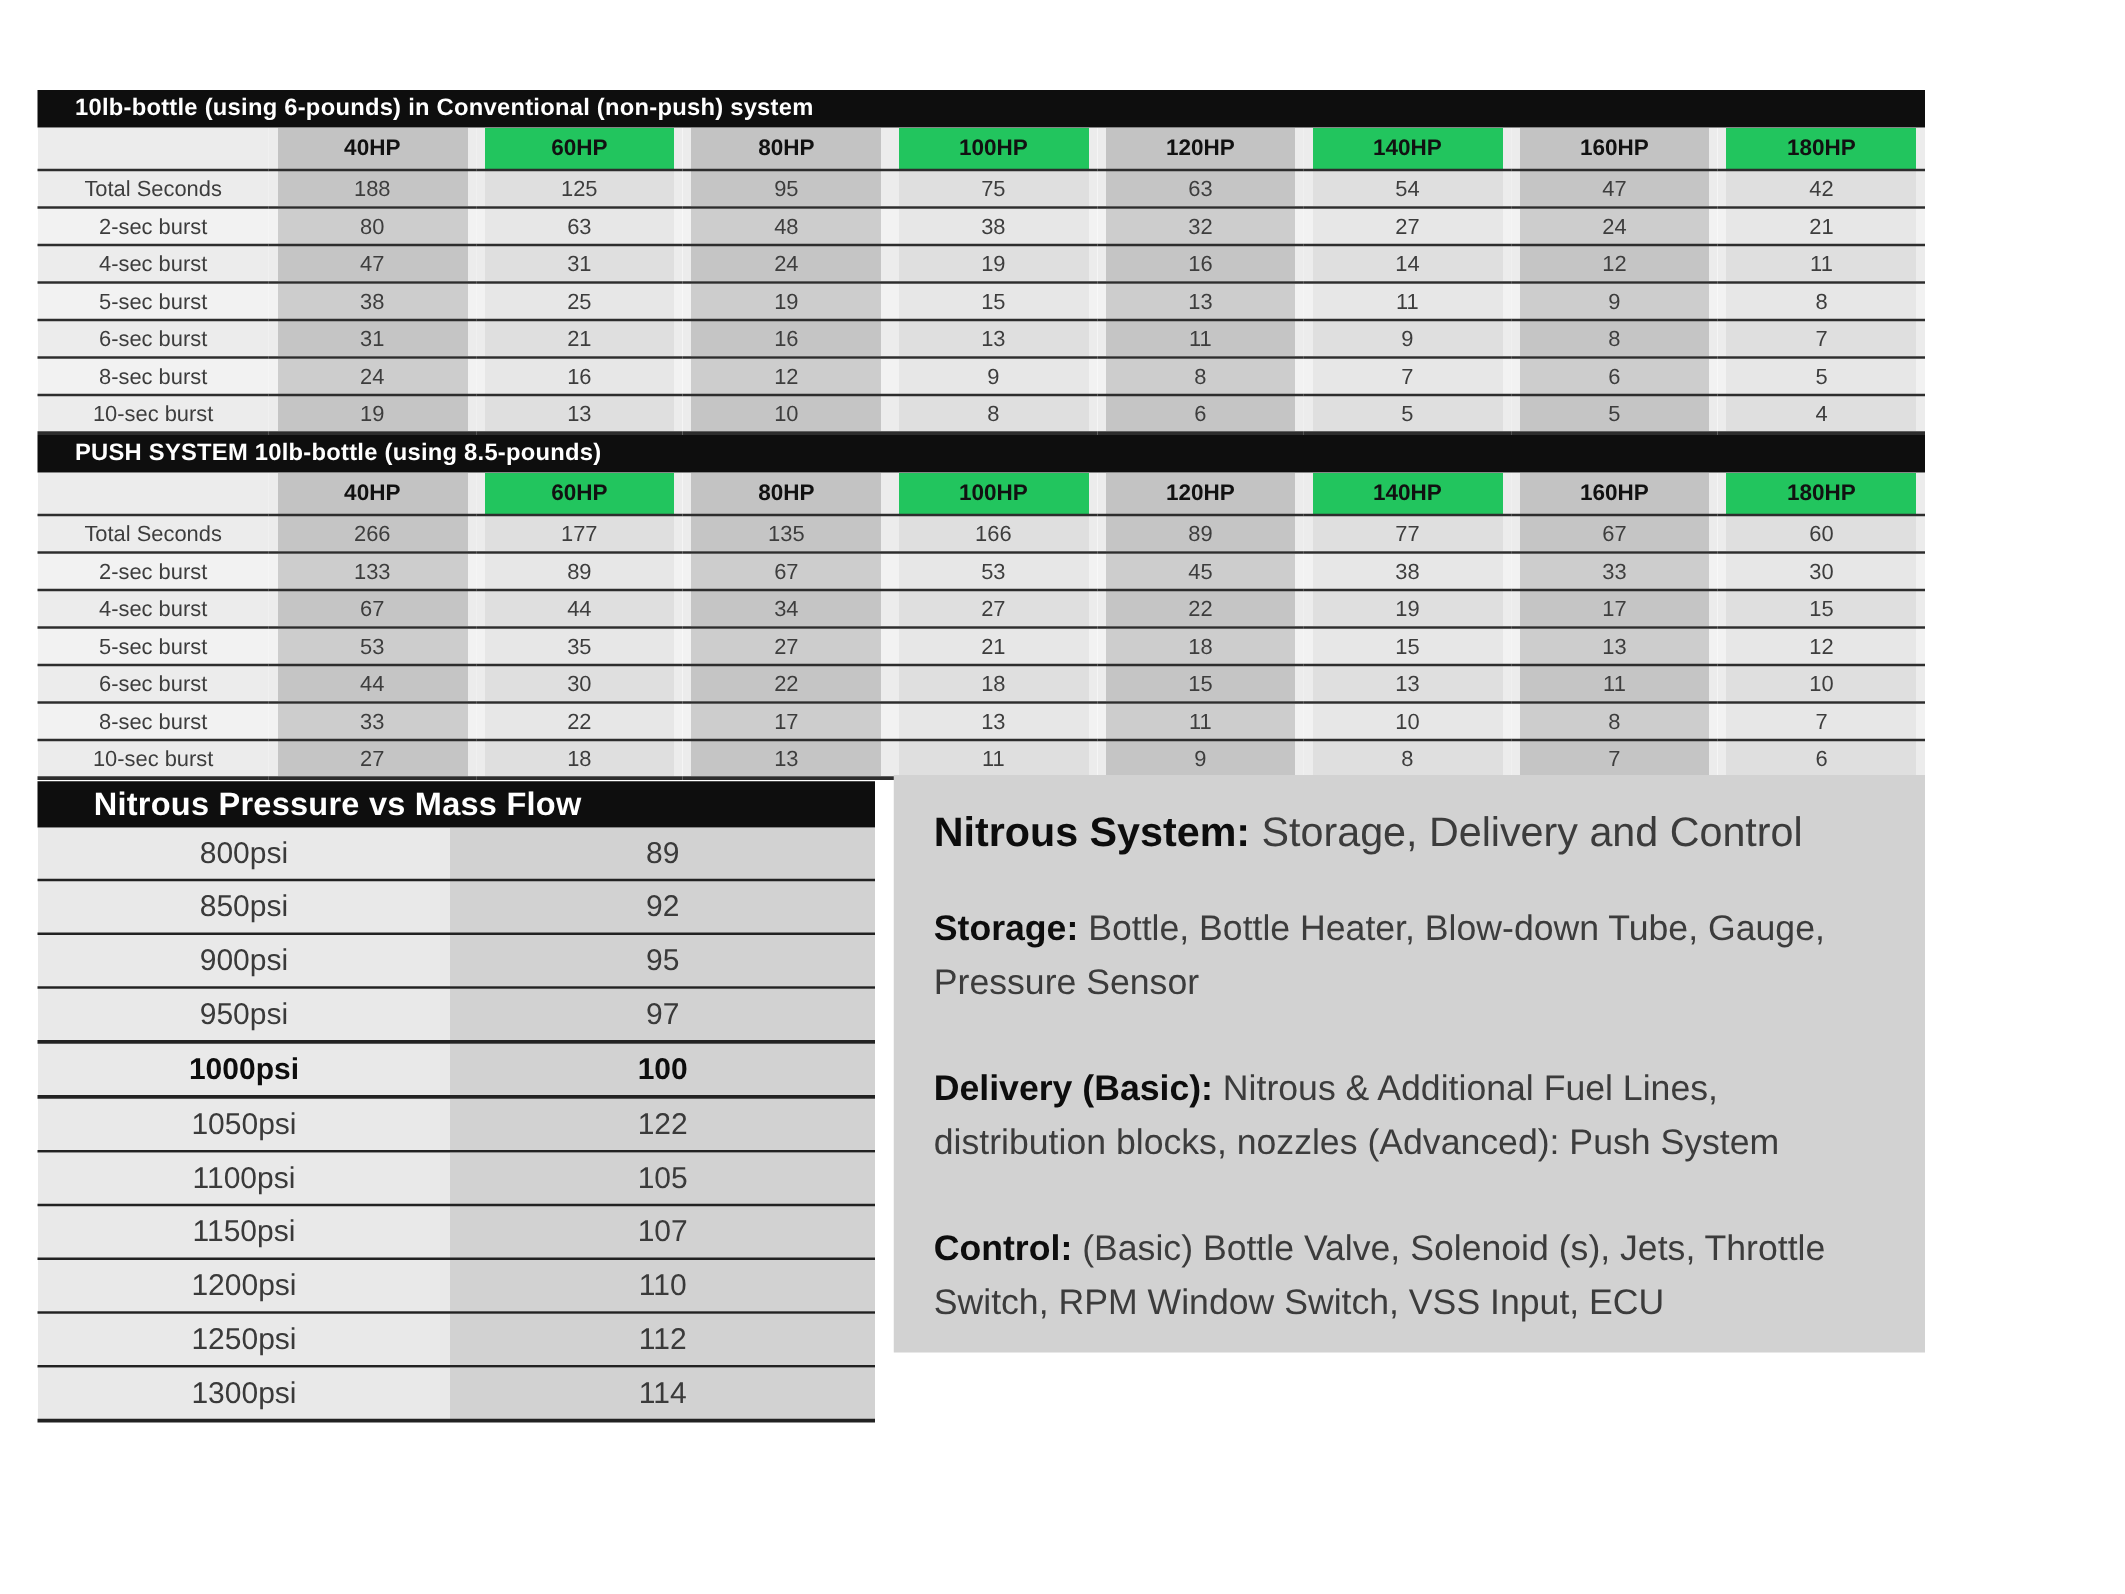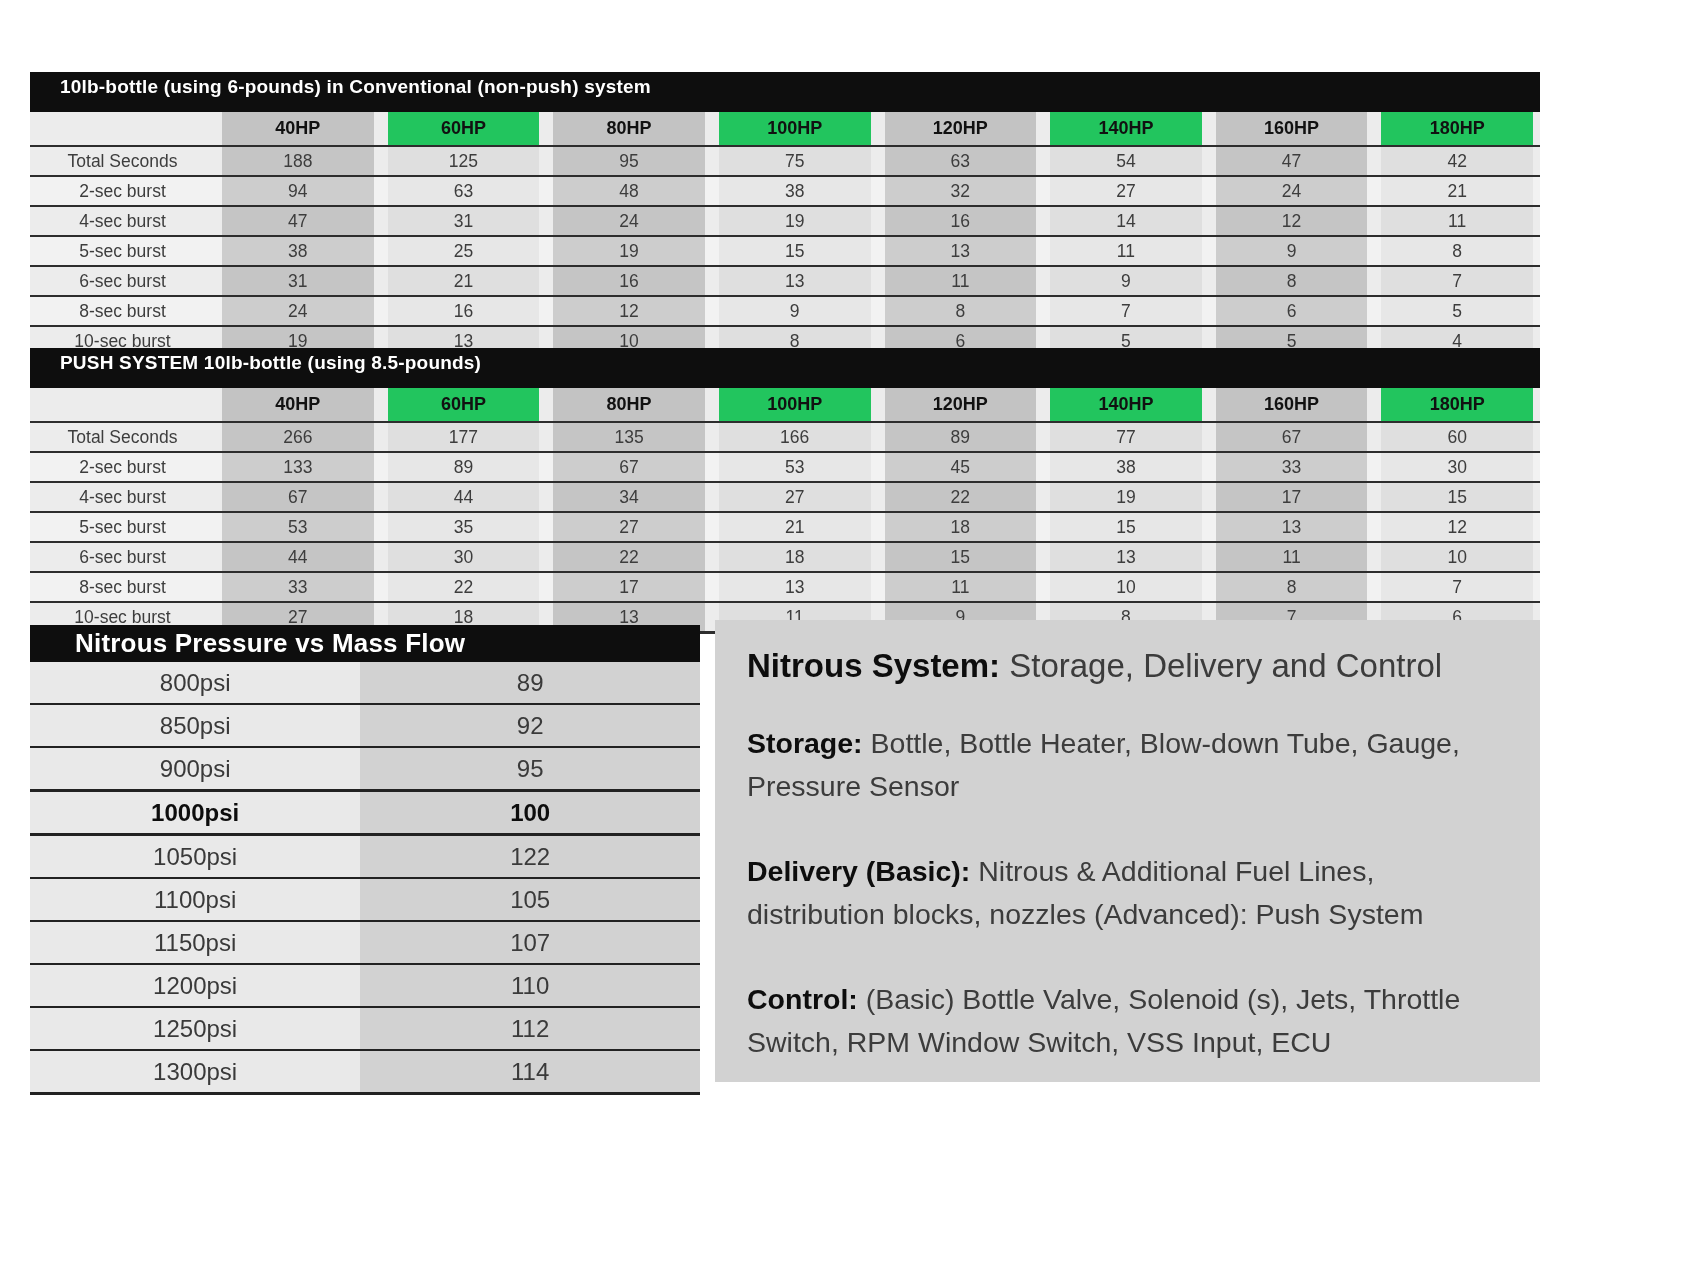--- a/index.html
+++ b/index.html
@@ -6,21 +6,21 @@
   body{
     width:1700px;height:1275px;position:relative;background:#ffffff;
     font-family:"Liberation Sans", sans-serif;
     -webkit-font-smoothing:antialiased;
   }
   
   .hp-section{position:absolute;left:30px;width:1510px;}
   #hp-section-0{top:72px;}
   #hp-section-1{top:348px;}
   .title-bar{
-    background:#0e0e0e;color:#ffffff;height:40px;line-height:30px;
+    background:#0e0e0e;color:#ffffff;height:30px;line-height:30px;
     font-weight:bold;font-size:19px;padding-left:30px;letter-spacing:.2px;
   }
   table.hp-table{width:100%;border-collapse:collapse;table-layout:fixed;}
   table.hp-table col.label-col{width:185px;}
   table.hp-table th,table.hp-table td{
     height:28px;text-align:center;vertical-align:middle;
     font-size:17.5px;padding:0 7px;background-clip:content-box;
     border-top:2px solid #2d2d2d;overflow:hidden;white-space:nowrap;
   }
   table.hp-table thead th{height:33px;font-weight:bold;color:#111;border-top:none;font-size:18px;}
@@ -90,21 +90,21 @@
           <td class="c-light">125</td>
           <td class="c-dark">95</td>
           <td class="c-light">75</td>
           <td class="c-dark">63</td>
           <td class="c-light">54</td>
           <td class="c-dark">47</td>
           <td class="c-light">42</td>
         </tr>
         <tr>
           <td class="label-cell">2-sec burst</td>
-          <td class="c-dark">94</td>
+          <td class="c-dark">80</td>
           <td class="c-light">63</td>
           <td class="c-dark">48</td>
           <td class="c-light">38</td>
           <td class="c-dark">32</td>
           <td class="c-light">27</td>
           <td class="c-dark">24</td>
           <td class="c-light">21</td>
         </tr>
         <tr>
           <td class="label-cell">4-sec burst</td>
@@ -279,20 +279,24 @@
           <td class="p-value">89</td>
         </tr>
         <tr>
           <td class="p-label">850psi</td>
           <td class="p-value">92</td>
         </tr>
         <tr>
           <td class="p-label">900psi</td>
           <td class="p-value">95</td>
         </tr>
+        <tr>
+          <td class="p-label">950psi</td>
+          <td class="p-value">97</td>
+        </tr>
         <tr class="bold-row">
           <td class="p-label">1000psi</td>
           <td class="p-value">100</td>
         </tr>
         <tr>
           <td class="p-label">1050psi</td>
           <td class="p-value">122</td>
         </tr>
         <tr>
           <td class="p-label">1100psi</td>

